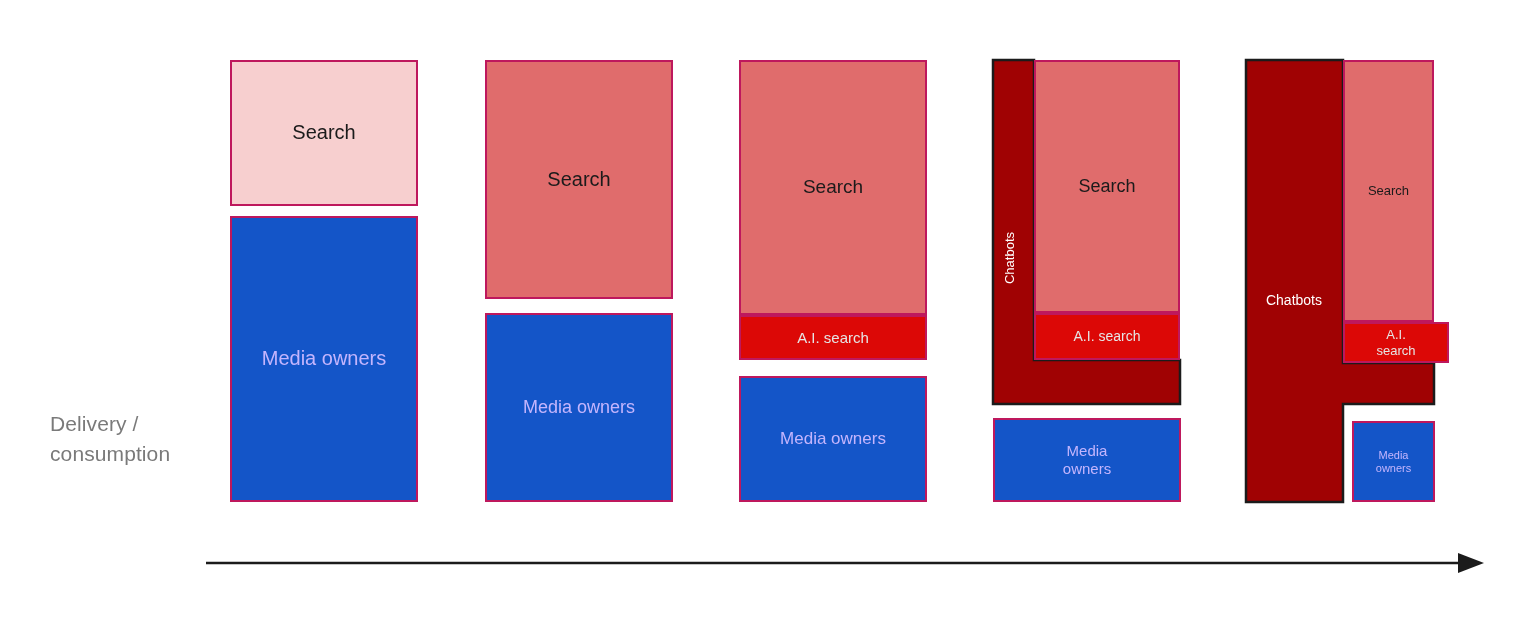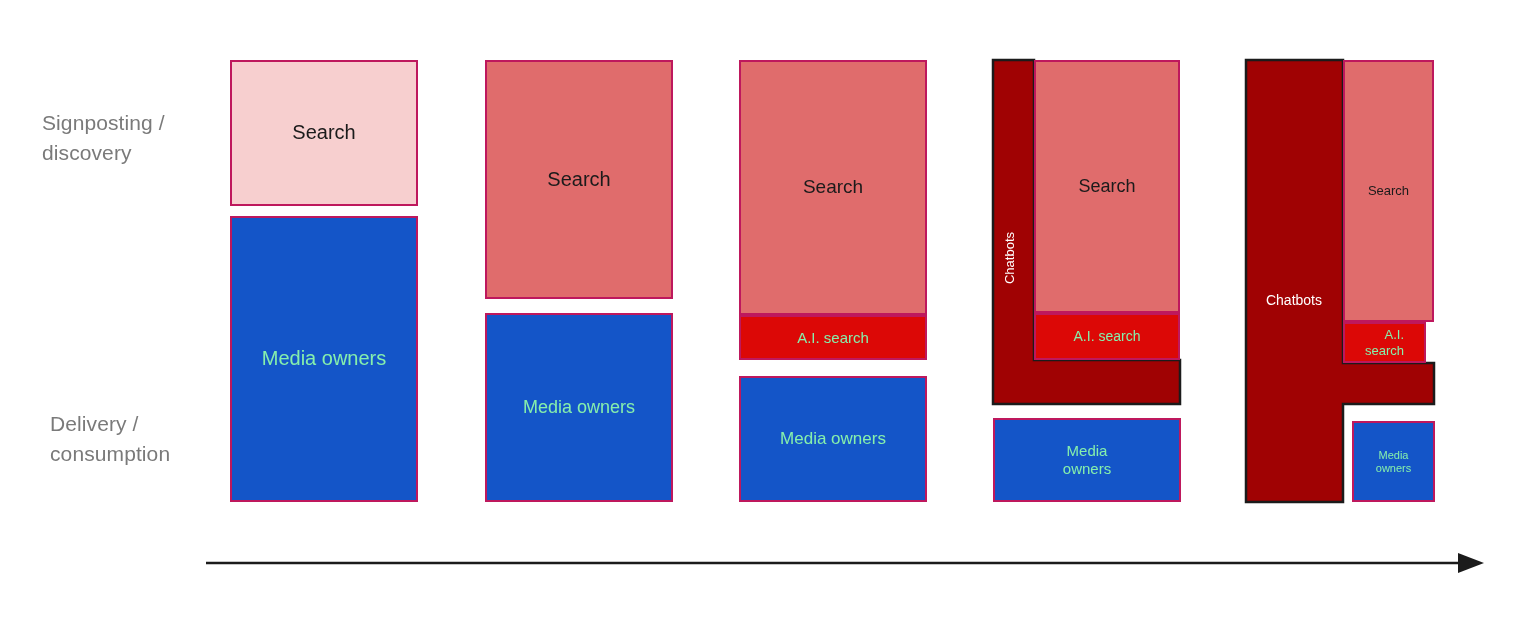--- a/index.html
+++ b/index.html
@@ -37,22 +37,22 @@
     display: flex;
     align-items: center;
     justify-content: center;
     text-align: center;
     line-height: 1.18;
   }
   .box > span { pointer-events: none; display: block; }
 
   .c-pink   { background: #f7cfcf; color: #1b1b1b; }
   .c-salmon { background: #e06c6c; color: #1b1b1b; }
-  .c-red    { background: #dc0806; color: #86efac; text-align: right; }
-  .c-blue   { background: #1455c8; color: #86efac; }
+  .c-red    { background: #dc0806; color: #e5e5e5; }
+  .c-blue   { background: #1455c8; color: #c4b5fd; }
 
   .outline-svg {
     position: absolute;
     left: 0; top: 0;
     width: 1536px;
     height: 619px;
     pointer-events: none;
   }
 
   .rot-label {
@@ -71,22 +71,20 @@
   }
 
   
   #timeline-arrow { position: absolute; left: 200px; top: 548px; }
 </style>
 </head>
 <body>
 
 <div id="stage">
 
-  <div class="axis-label" id="label-signposting">Signposting /
-discovery</div>
 
   <div class="axis-label" id="label-delivery">Delivery /
 consumption</div>
 
   <svg class="outline-svg" id="chatbot-layer" viewBox="0 0 1536 619" xmlns="http://www.w3.org/2000/svg">
 
     <polygon points="993,60 1034,60 1034,360 1180,360 1180,404 993,404" fill="#a00203" stroke="#1b1b1b" stroke-width="2.5" stroke-linejoin="miter"></polygon>
 
     <polygon points="1246,60 1343,60 1343,363 1434,363 1434,404 1343,404 1343,502 1246,502" fill="#a00203" stroke="#1b1b1b" stroke-width="2.5" stroke-linejoin="miter"></polygon>
   </svg>
@@ -123,21 +121,21 @@
       <div class="box c-red" style="left: 1034px; top: 313px; width: 146px; height: 47px;">
         <span style="font-size: 14px; white-space: pre-line;">A.I. search</span>
       </div>
       <div class="box c-blue" style="left: 993px; top: 418px; width: 188px; height: 84px;">
         <span style="font-size: 15px; white-space: pre-line;">Media
 owners</span>
       </div>
       <div class="box c-salmon" style="left: 1343px; top: 60px; width: 91px; height: 262px;">
         <span style="font-size: 13px; white-space: pre-line;">Search</span>
       </div>
-      <div class="box c-red" style="left: 1343px; top: 322px; width: 83px; height: 41px;">
+      <div class="box c-red" style="left: 1343px; top: 322px; width: 106px; height: 41px;">
         <span style="font-size: 13px; white-space: pre-line;">A.I.
 search</span>
       </div>
       <div class="box c-blue" style="left: 1352px; top: 421px; width: 83px; height: 81px;">
         <span style="font-size: 11px; white-space: pre-line;">Media
 owners</span>
       </div>
     </div>
 
   <svg id="timeline-arrow" width="1290" height="40" viewBox="0 0 1290 40" xmlns="http://www.w3.org/2000/svg">

